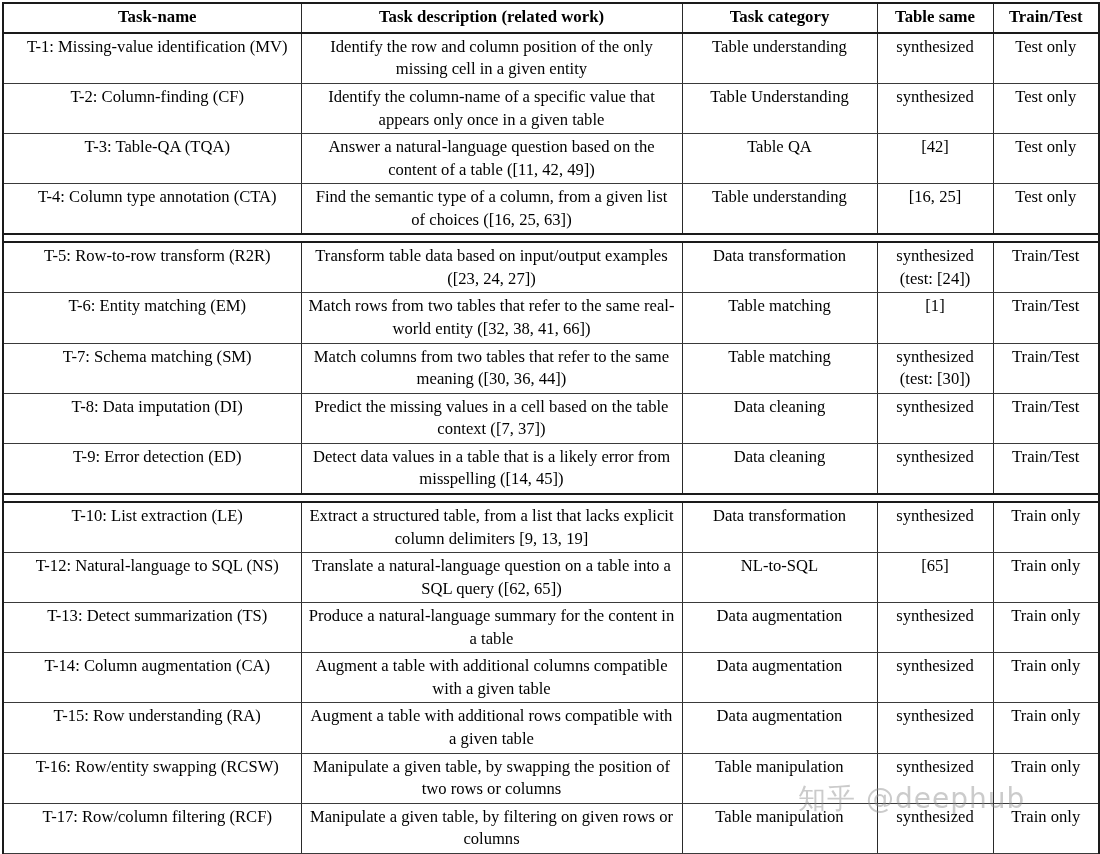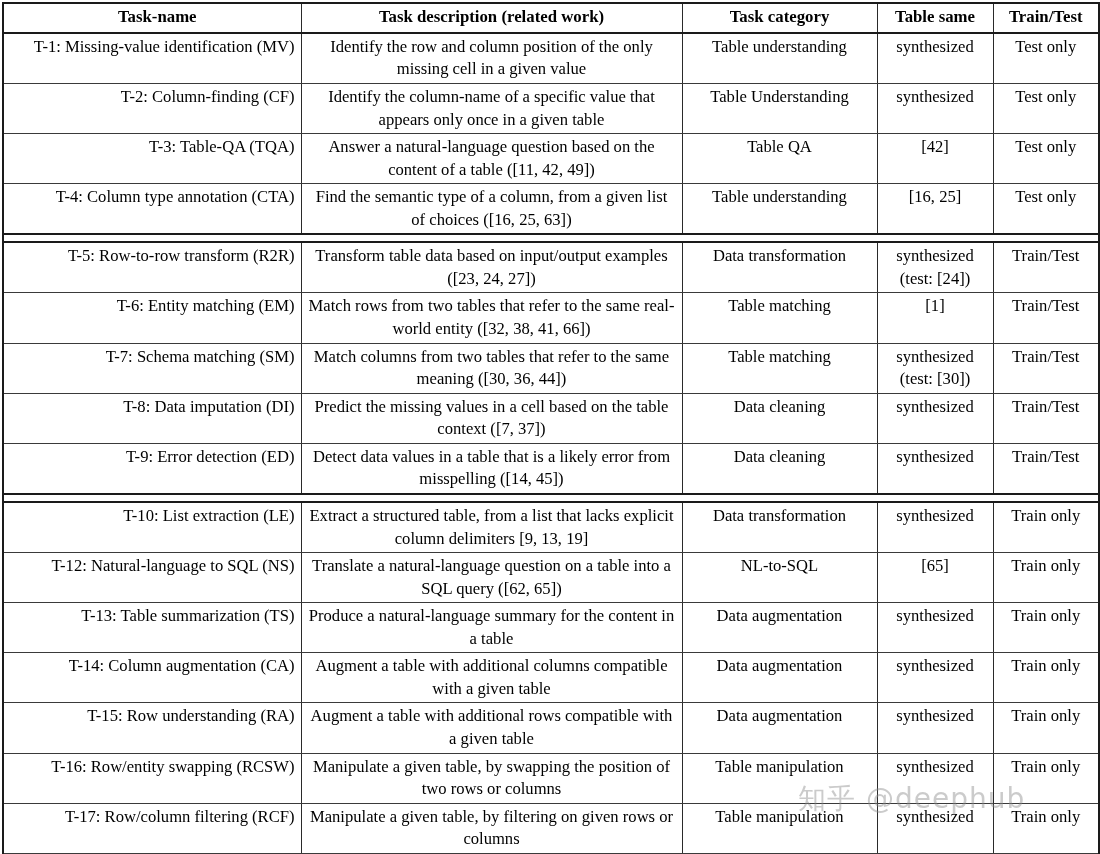--- a/index.html
+++ b/index.html
@@ -50,21 +50,21 @@
     padding-bottom: 3px;
     border-top: 2.2px solid #1a1a1a;
     border-bottom: 1.6px solid #1a1a1a;
     font-size: 16.8px;
   }
   
   table.tasks th:first-child, table.tasks td:first-child { border-left: 2.2px solid #1a1a1a; padding-left: 16px; }
   table.tasks th:last-child,  table.tasks td:last-child  { border-right: 2.2px solid #1a1a1a; margin-left: 48px; }
 
   td.cell-name {
-    text-align: right;
+    text-align: center;
     padding-left: 9px;
   }
   td.cell-desc, td.cell-cat, td.cell-data, td.cell-split {
     text-align: center;
   }
   td.cell-desc { padding-left: 5px; padding-right: 5px; }
 
   
   tr.group-start > td {
     border-top: 2.2px solid #1a1a1a;
@@ -110,21 +110,21 @@
         <th>Task-name</th>
         <th>Task description (related work)</th>
         <th>Task category</th>
         <th>Table same</th>
         <th>Train/Test</th>
       </tr>
     </thead>
     <tbody id="table-body">
         <tr class="group-start">
           <td class="cell-name">T-1: Missing-value identification (MV)</td>
-          <td class="cell-desc">Identify the row and column position of the only missing cell in a given value</td>
+          <td class="cell-desc">Identify the row and column position of the only missing cell in a given entity</td>
           <td class="cell-cat">Table understanding</td>
           <td class="cell-data">synthesized</td>
           <td class="cell-split">Test only</td>
         </tr>
         <tr class="">
           <td class="cell-name">T-2: Column-finding (CF)</td>
           <td class="cell-desc">Identify the column-name of a specific value that appears only once in a given table</td>
           <td class="cell-cat">Table Understanding</td>
           <td class="cell-data">synthesized</td>
           <td class="cell-split">Test only</td>
@@ -192,21 +192,21 @@
           <td class="cell-split">Train only</td>
         </tr>
         <tr class="">
           <td class="cell-name">T-12: Natural-language to SQL (NS)</td>
           <td class="cell-desc">Translate a natural-language question on a table into a SQL query ([62, 65])</td>
           <td class="cell-cat">NL-to-SQL</td>
           <td class="cell-data">[65]</td>
           <td class="cell-split">Train only</td>
         </tr>
         <tr class="">
-          <td class="cell-name">T-13: Table summarization (TS)</td>
+          <td class="cell-name">T-13: Detect summarization (TS)</td>
           <td class="cell-desc">Produce a natural-language summary for the content in a table</td>
           <td class="cell-cat">Data augmentation</td>
           <td class="cell-data">synthesized</td>
           <td class="cell-split">Train only</td>
         </tr>
         <tr class="">
           <td class="cell-name">T-14: Column augmentation (CA)</td>
           <td class="cell-desc">Augment a table with additional columns compatible with a given table</td>
           <td class="cell-cat">Data augmentation</td>
           <td class="cell-data">synthesized</td>

